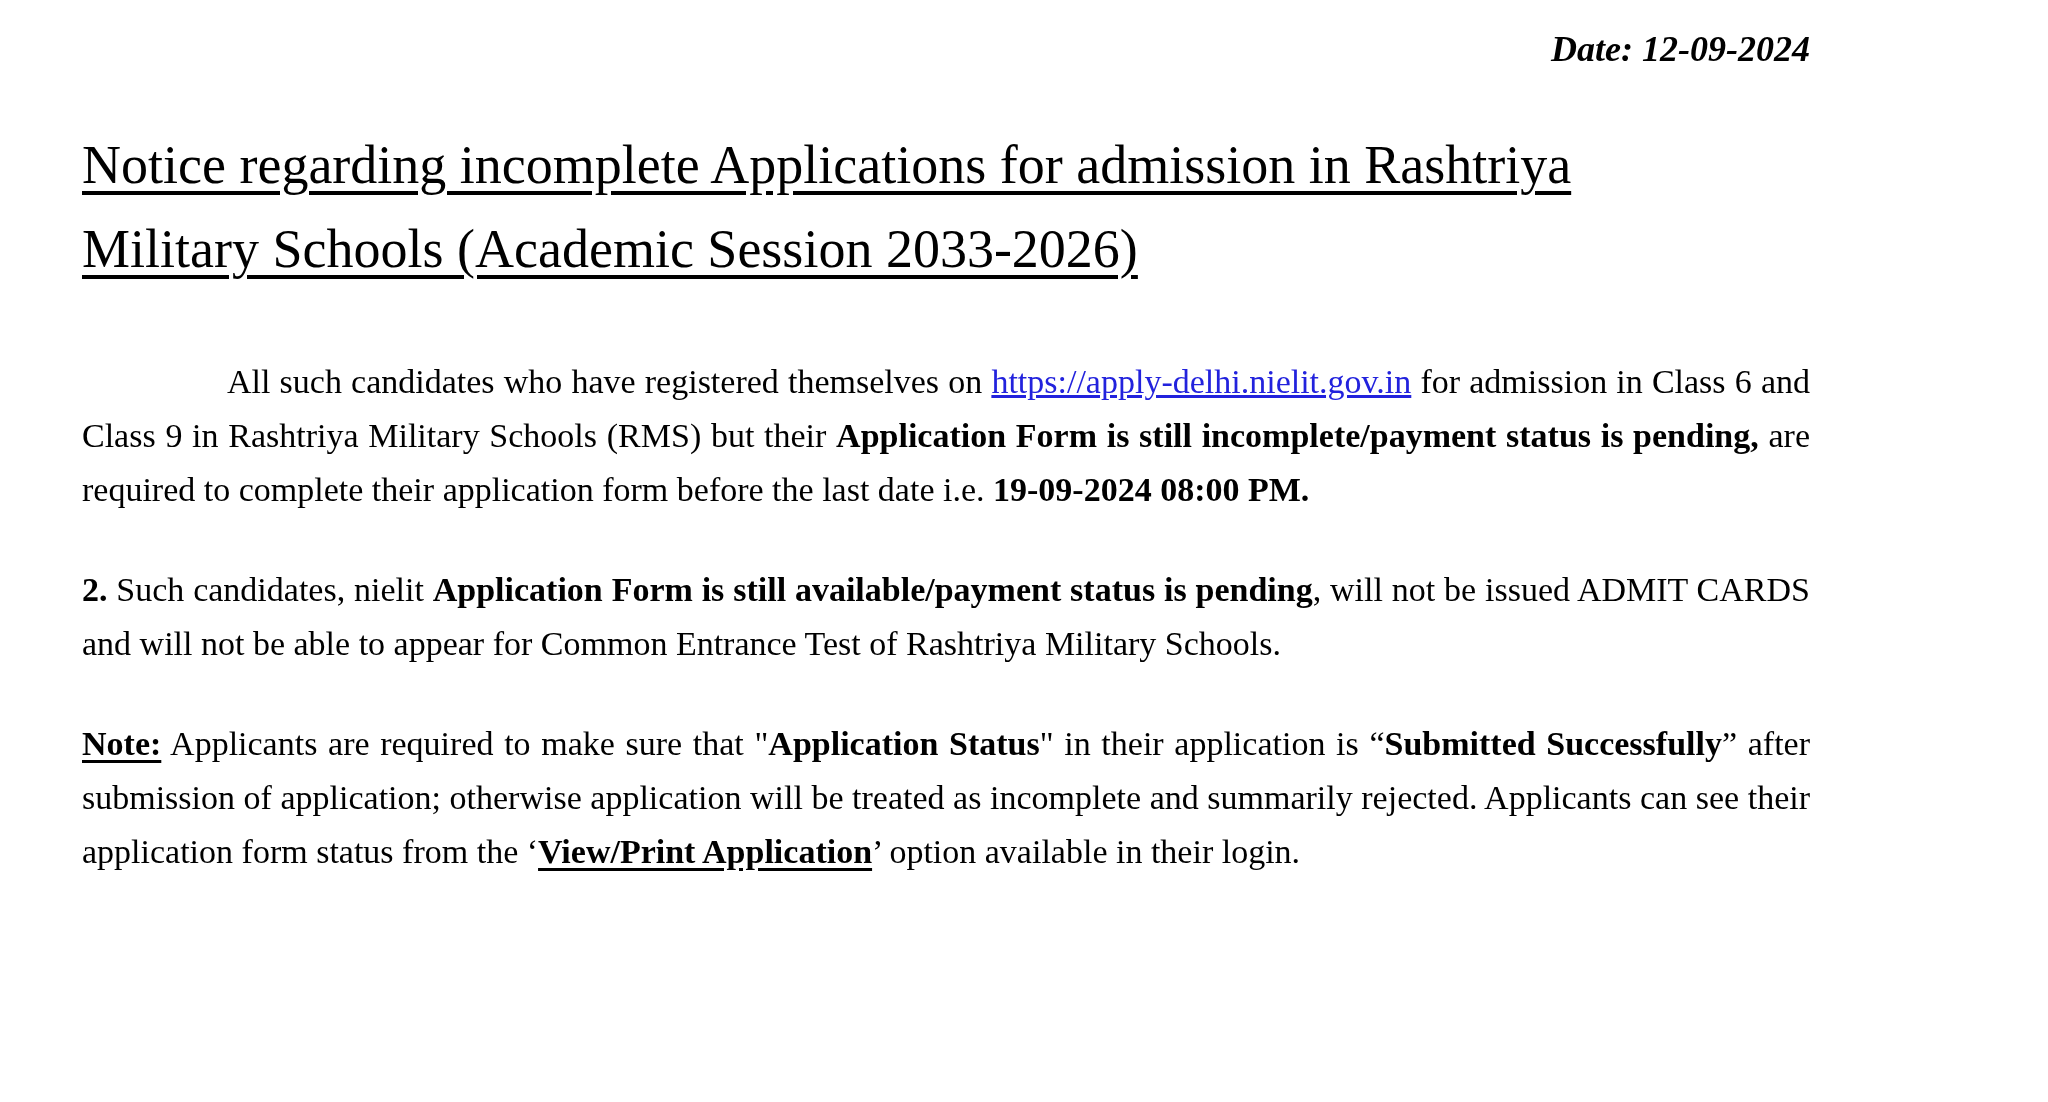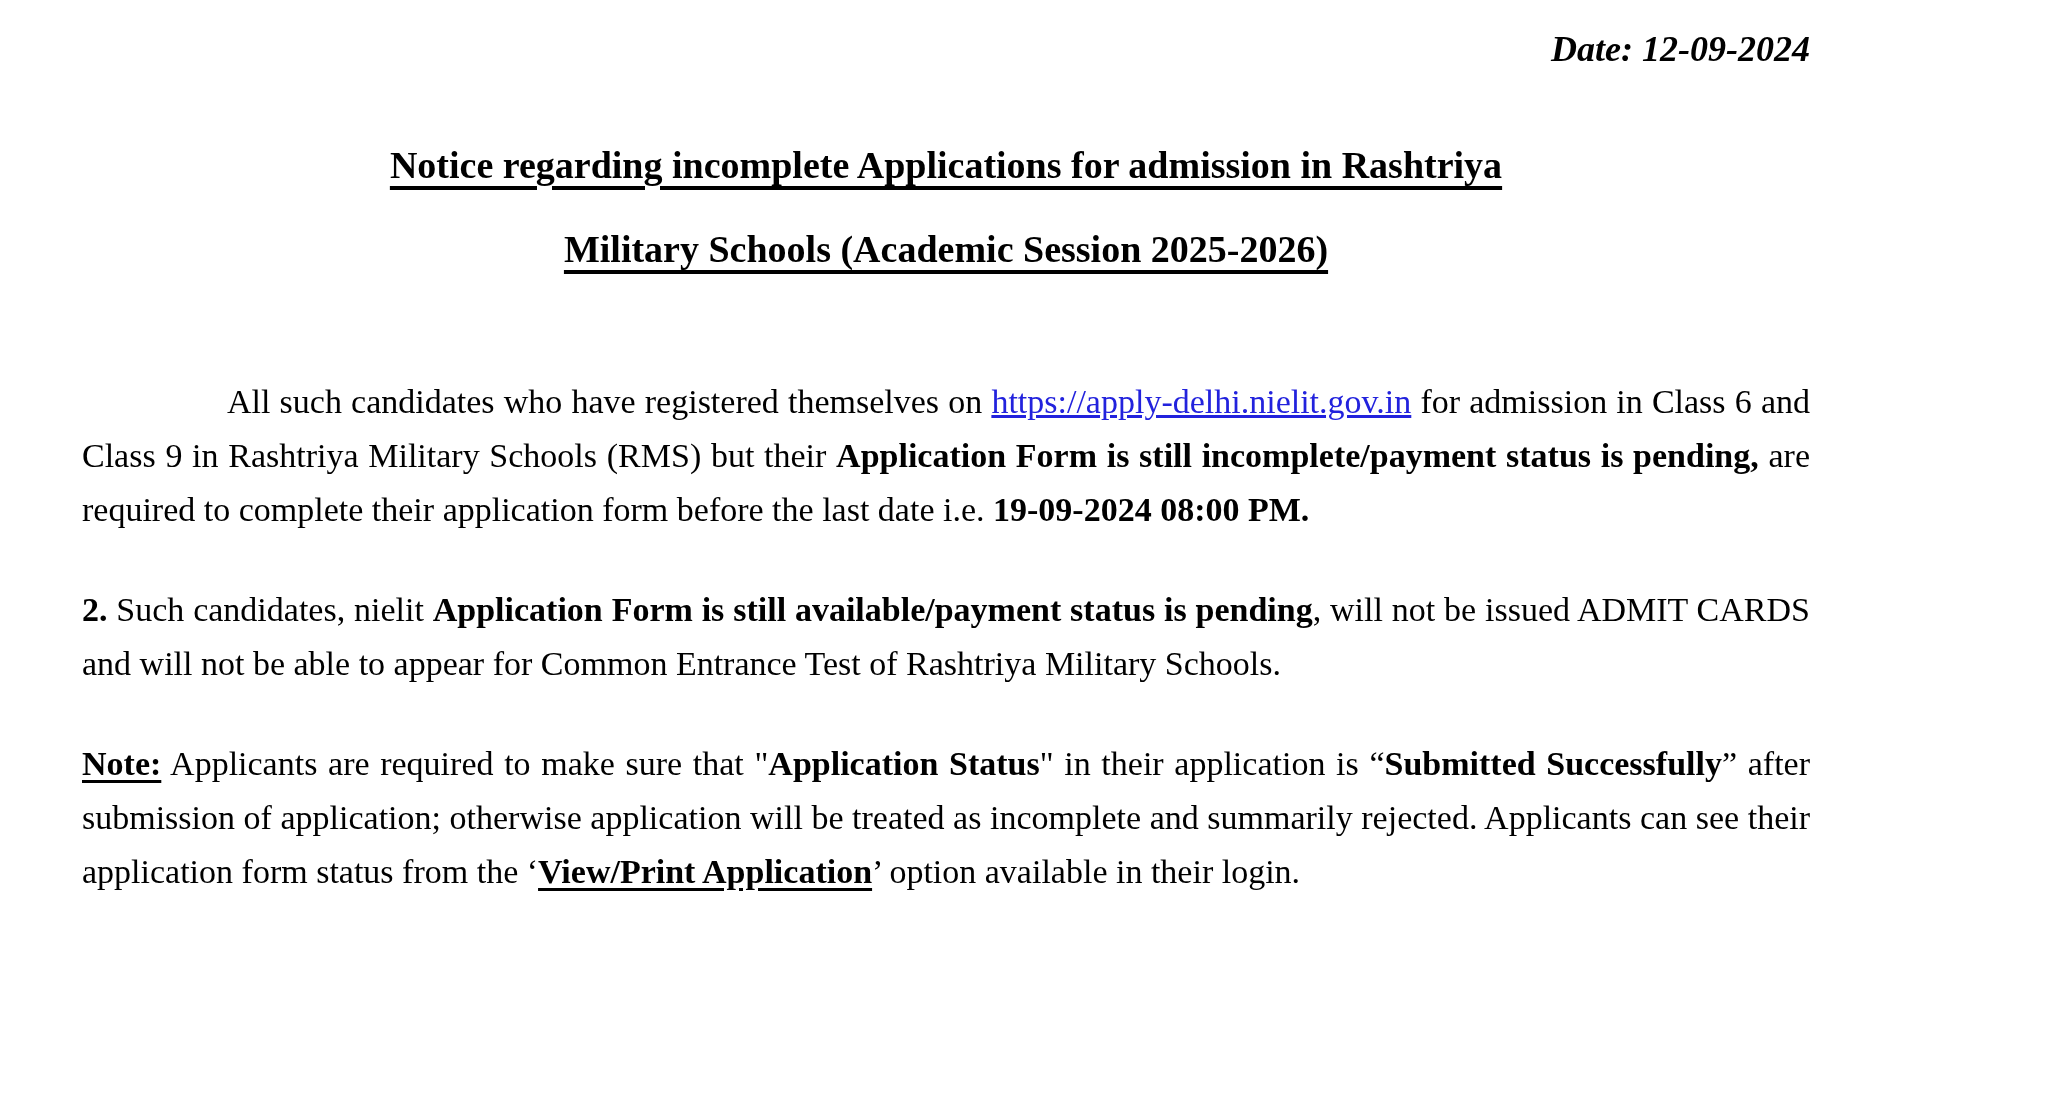--- a/index.html
+++ b/index.html
@@ -19,39 +19,38 @@
   }
   .date{
     text-align:right;
     font-size:36px;
     font-weight:bold;
     font-style:italic;
     line-height:1.3;
   }
   .title{
     margin:50px 0 0 0;
-    text-align:center;
-    font-size:38px;
-    font-weight:bold;
+    font-size:54px;
+    font-weight:normal;
     line-height:84px;
   }
   .title-line{
     display:block;
     text-decoration:underline;
     text-decoration-thickness:4px;
     text-underline-offset:8px;
   }
   .para{
     font-size:34px;
     line-height:54px;
     text-align:justify;
     margin:0 0 46px 0;
   }
   .para.first{
-    margin-top:84px;
+    margin-top:64px;
   }
   .para.indent{
     text-indent:145px;
   }
   .note{
   }
   .b{font-weight:bold;}
   .u{text-decoration:underline;text-decoration-thickness:3px;text-underline-offset:5px;}
   a.link{
     color:var(--link-color);
@@ -61,21 +60,21 @@
 </style>
 </head>
 <body>
 
 <div class="page">
 
   <div class="date">Date: 12-09-2024</div>
 
   <h1 class="title">
     <span class="title-line">Notice regarding incomplete Applications for admission in Rashtriya</span>
-    <span class="title-line">Military Schools (Academic Session 2025-2026)</span>
+    <span class="title-line">Military Schools (Academic Session 2033-2026)</span>
   </h1>
 
   <p class="para first indent"><span>All such candidates who have registered themselves on </span><a href="#" class="link">https://apply-delhi.nielit.gov.in</a><span> for admission in Class 6 and Class 9 in Rashtriya Military Schools (RMS) but their </span><span class="b">Application Form is still incomplete/payment status is pending,</span><span> are required to complete their application form before the last date i.e. </span><span class="b">19-09-2024 08:00 PM.</span></p>
 
   <p class="para"><span class="b">2.</span><span> Such candidates, nielit </span><span class="b">Application Form is still available/payment status is pending</span><span>, will not be issued ADMIT CARDS and will not be able to appear for Common Entrance Test of Rashtriya Military Schools.</span></p>
 
   <p class="para note"><span class="b u">Note:</span><span> Applicants are required to make sure that "</span><span class="b">Application Status</span><span>" in their application is “</span><span class="b">Submitted Successfully</span><span>” after submission of application; otherwise application will be treated as incomplete and summarily rejected. Applicants can see their application form status from the ‘</span><span class="b u">View/Print Application</span><span>’ option available in their login.</span></p>
 
 </div>
 

